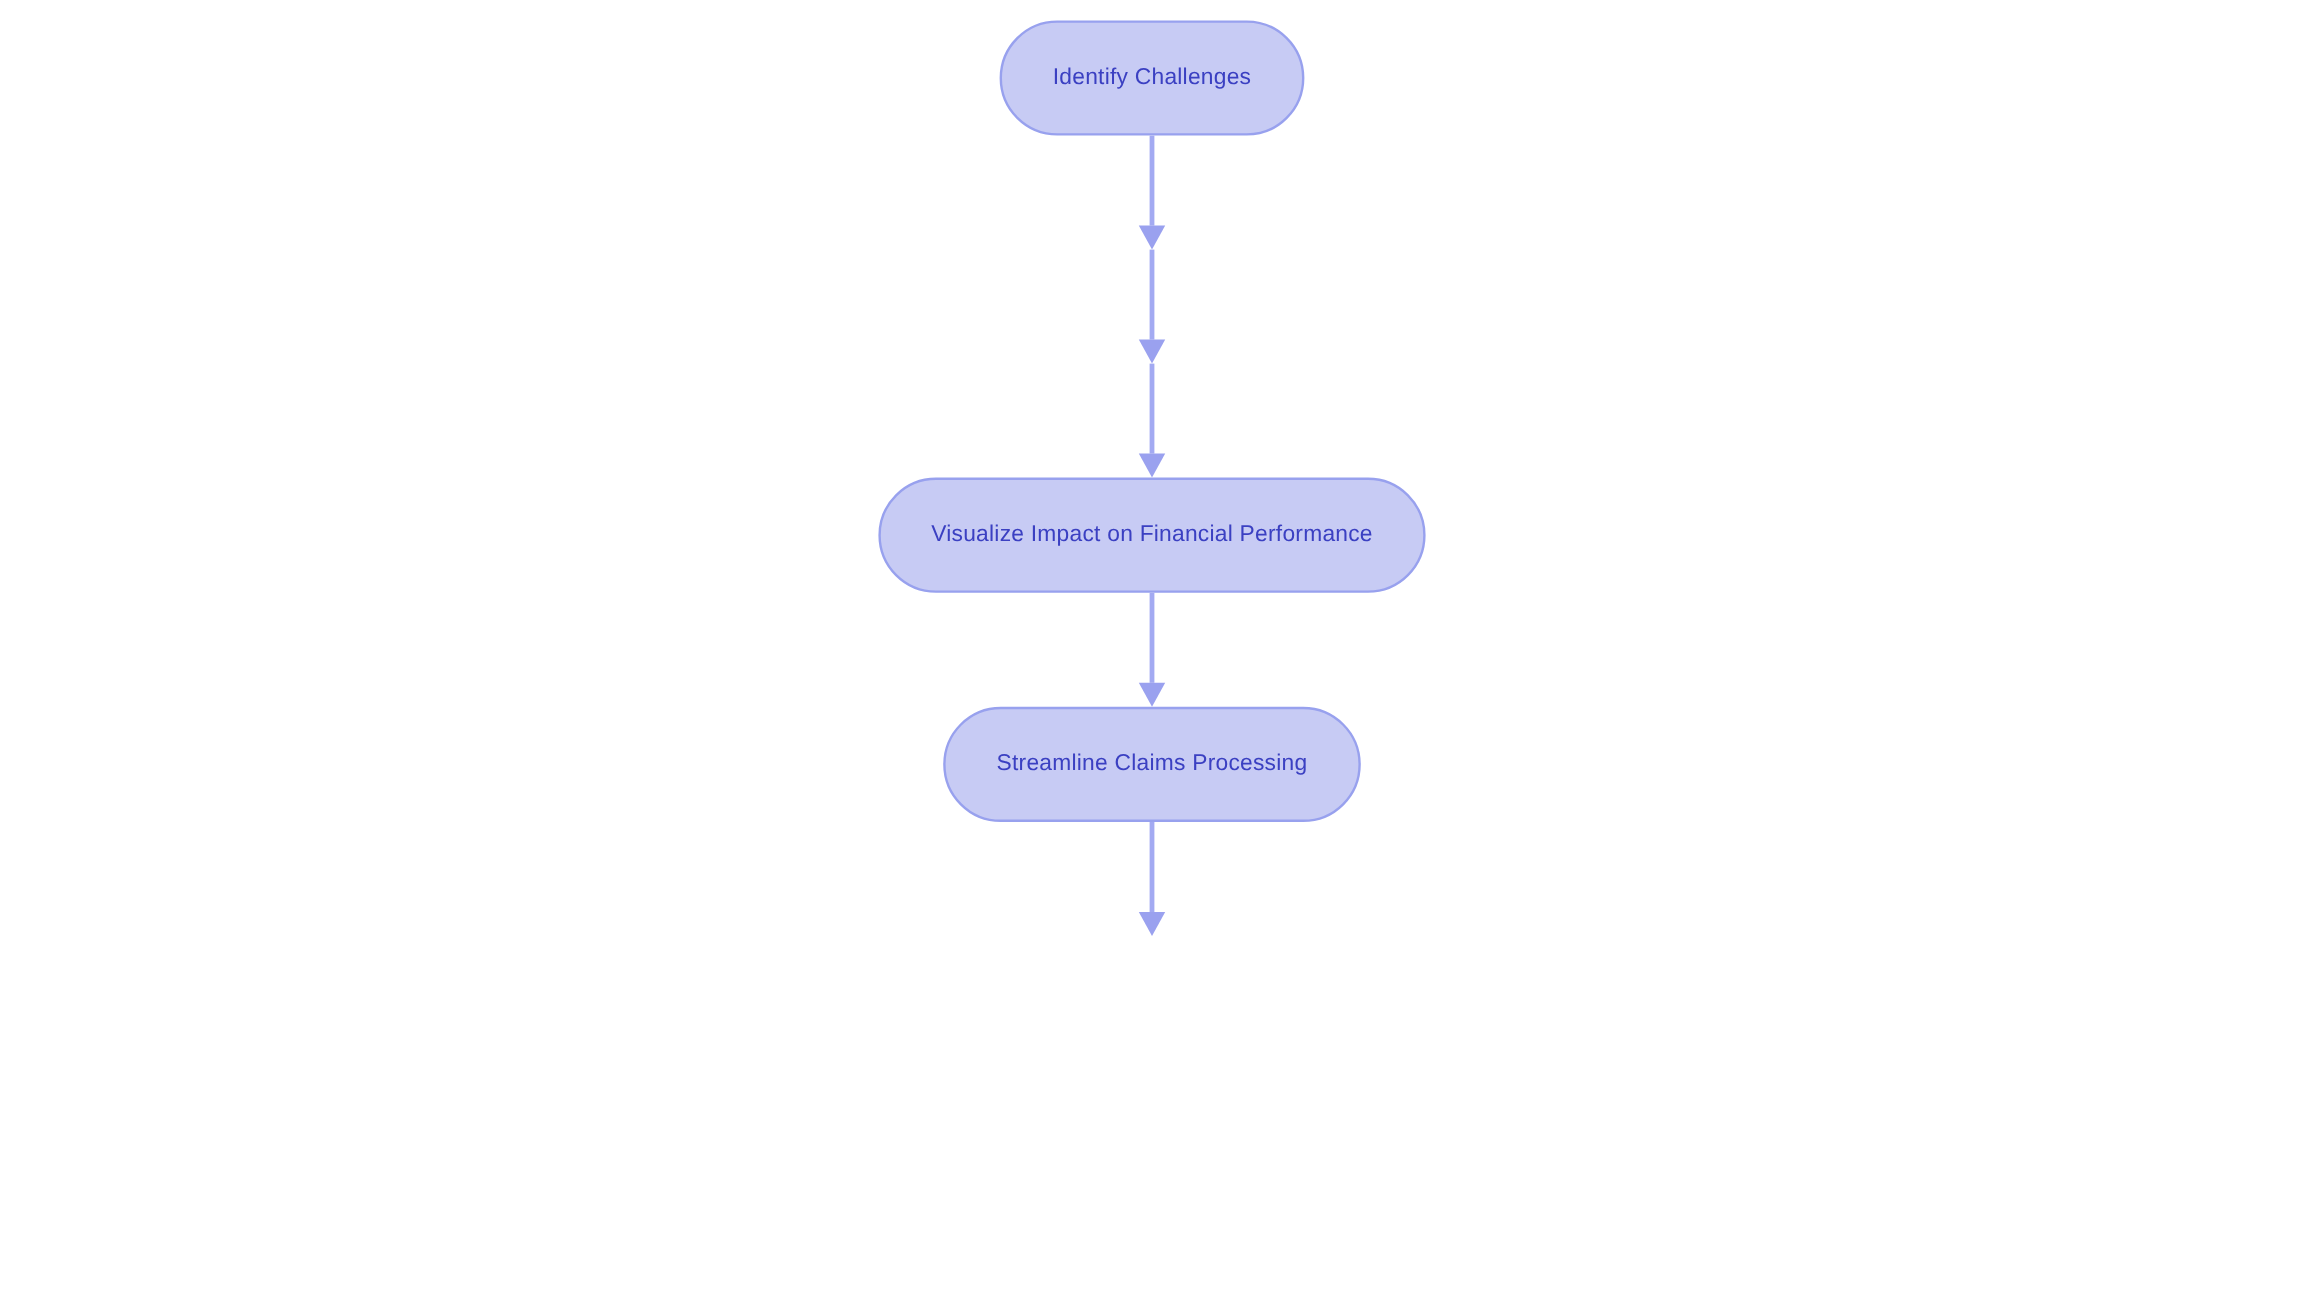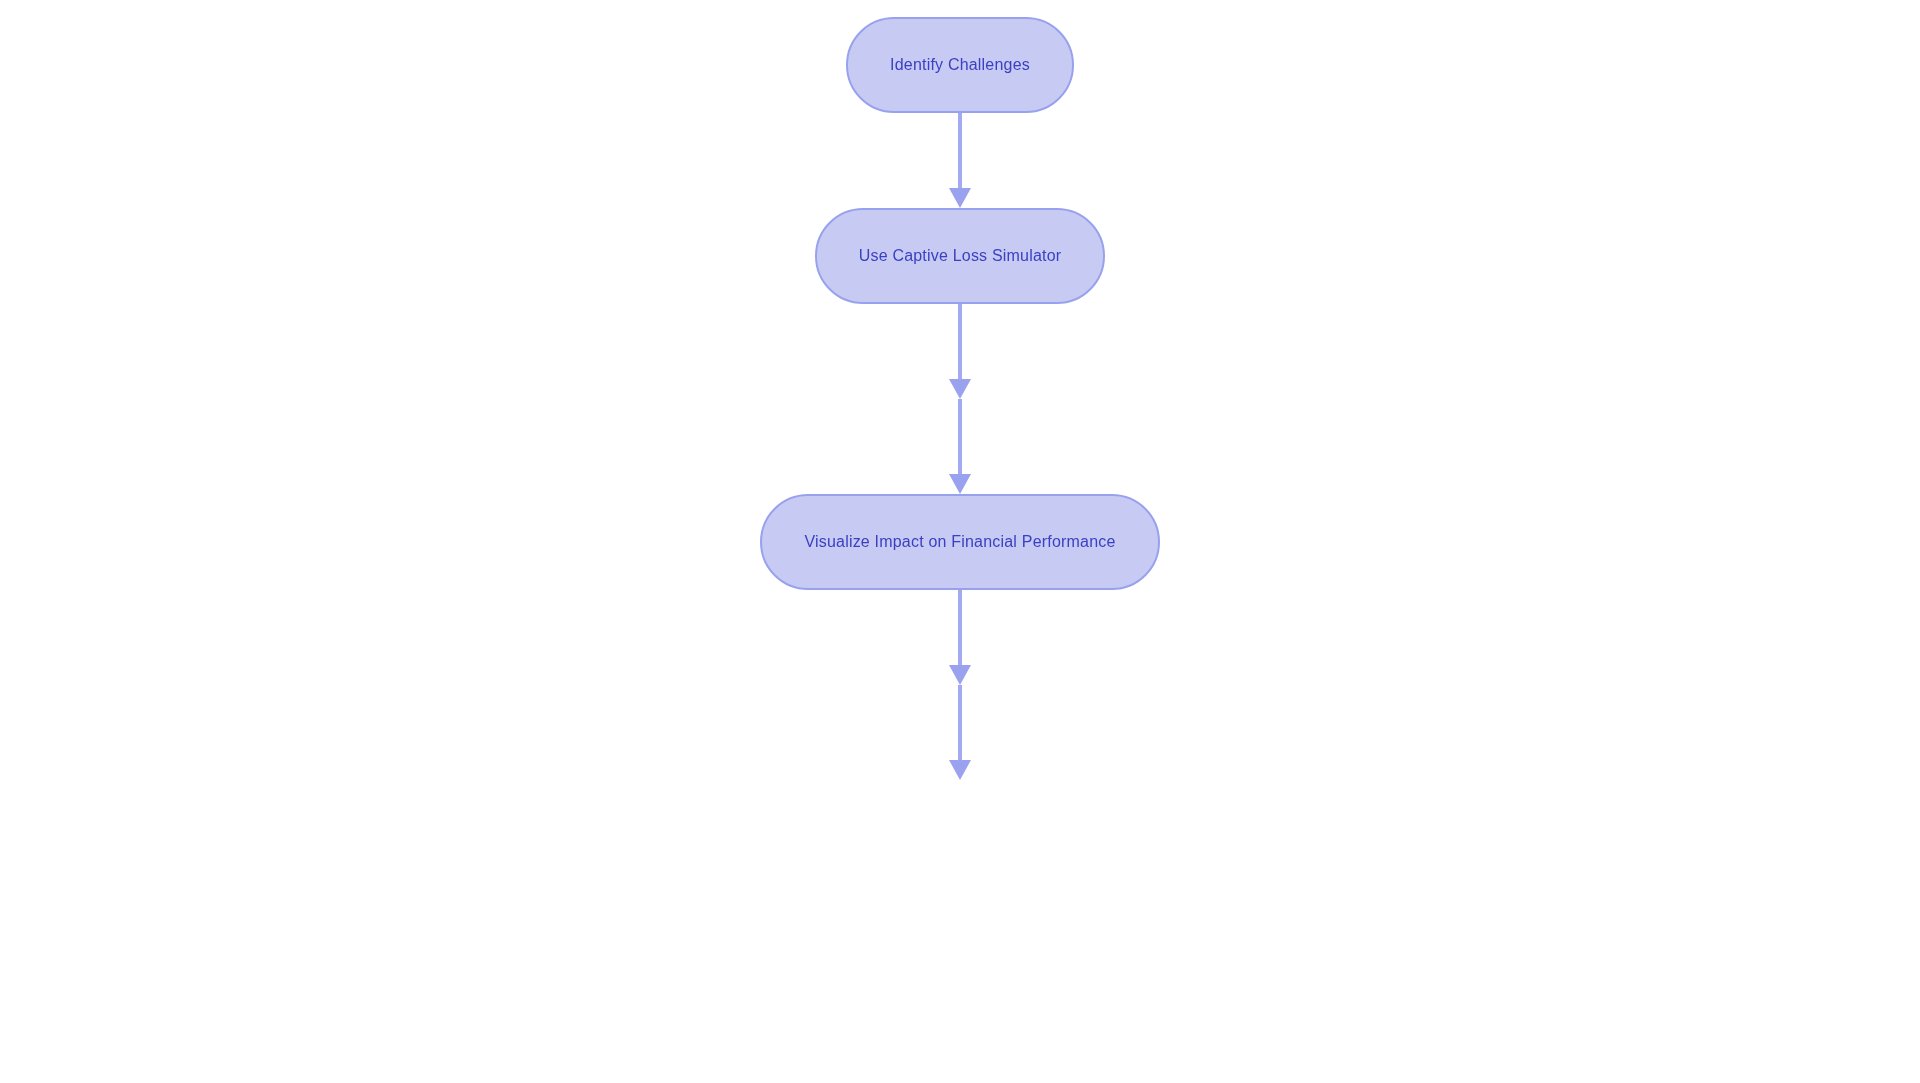--- a/index.html
+++ b/index.html
@@ -28,21 +28,21 @@
     border-radius: 48px;
     background: #c7cbf4;
     border: 2px solid #98a1ee;
     display: flex;
     align-items: center;
     justify-content: center;
     padding: 0 42px;
     flex: 0 0 auto;
   }
   .node-label {
-    font-size: 16px;
+    font-size: 19px;
     font-weight: 500;
     letter-spacing: 0.2px;
     color: #3b40c2;
     white-space: nowrap;
   }
   .arrow {
     height: 95px;
     flex: 0 0 auto;
     display: flex;
     flex-direction: column;
@@ -70,23 +70,20 @@
 
   <div class="node">
     <span class="node-label">Identify Challenges</span>
   </div>
 
   <div class="arrow">
     <div class="arrow-line"></div>
     <div class="arrow-head"></div>
   </div>
 
-  <div class="node">
-    <span class="node-label">Use Captive Loss Simulator</span>
-  </div>
 
   <div class="arrow">
     <div class="arrow-line"></div>
     <div class="arrow-head"></div>
   </div>
 
 
   <div class="arrow">
     <div class="arrow-line"></div>
     <div class="arrow-head"></div>
@@ -94,20 +91,23 @@
 
   <div class="node">
     <span class="node-label">Visualize Impact on Financial Performance</span>
   </div>
 
   <div class="arrow">
     <div class="arrow-line"></div>
     <div class="arrow-head"></div>
   </div>
 
+  <div class="node">
+    <span class="node-label">Streamline Claims Processing</span>
+  </div>
 
   <div class="arrow">
     <div class="arrow-line"></div>
     <div class="arrow-head"></div>
   </div>
 
 
 </div>
 
 </body></html>

